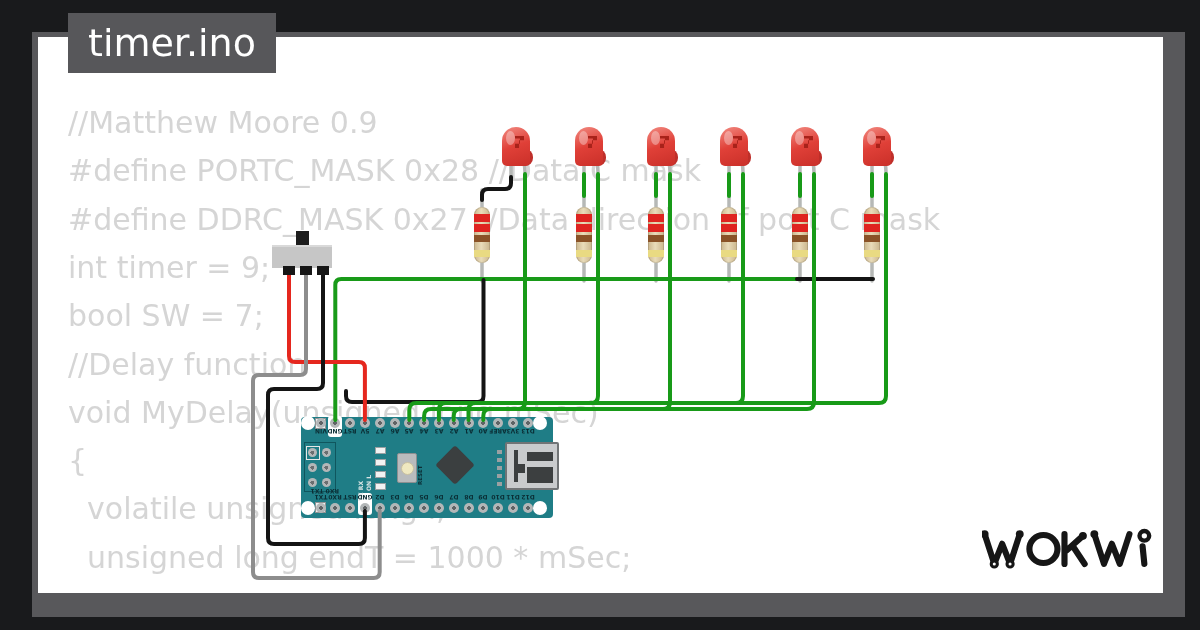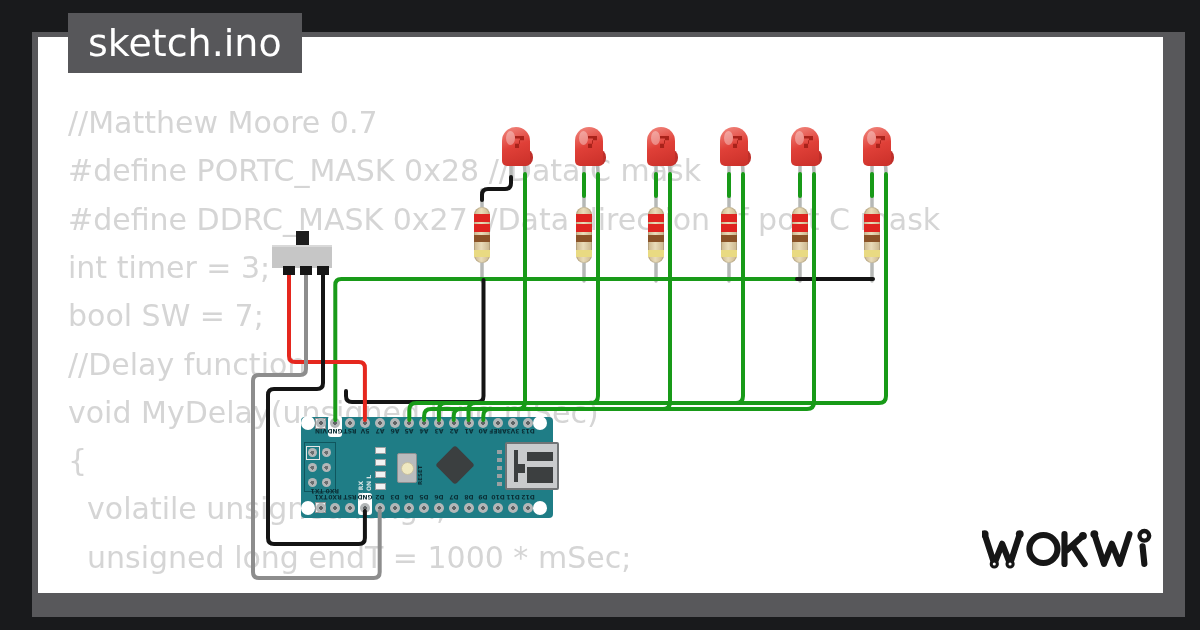--- a/index.html
+++ b/index.html
@@ -67,24 +67,24 @@
   .sr{position:absolute;width:1px;height:1px;overflow:hidden;clip:rect(0 0 0 0);}
 </style>
 </head>
 <body>
 
 <div class="page">
   <div class="frame"></div>
 
   <div class="canvas">
     <div id="code-layer">
-        <div class="code-line" style="top: 69px;">//Matthew Moore 0.7</div>
+        <div class="code-line" style="top: 69px;">//Matthew Moore 0.9</div>
         <div class="code-line" style="top: 117.3px;">#define PORTC_MASK 0x28 //Data C mask</div>
         <div class="code-line" style="top: 165.6px;">#define DDRC_MASK 0x27 //Data direction of port C mask</div>
-        <div class="code-line" style="top: 213.9px;">int timer = 3;</div>
+        <div class="code-line" style="top: 213.9px;">int timer = 9;</div>
         <div class="code-line" style="top: 262.2px;">bool SW = 7;</div>
         <div class="code-line" style="top: 310.5px;">//Delay function</div>
         <div class="code-line" style="top: 358.8px;">void MyDelay(unsigned long mSec)</div>
         <div class="code-line" style="top: 407.1px;">{</div>
         <div class="code-line" style="top: 455.4px;">  volatile unsigned long i;</div>
         <div class="code-line" style="top: 503.7px;">  unsigned long endT = 1000 * mSec;</div>
         <div class="code-line" style="top: 552px;">  for (i = 0; i &lt; endT; i++)</div>
       </div>
   </div>
 
@@ -348,15 +348,15 @@
         <circle cx="128" cy="16" r="4.5"></circle>
     </g>
     <g fill="#ffffff" stroke="#161616" stroke-width="3.5">
       <circle cx="14" cy="50" r="3.5"></circle>
         <circle cx="32" cy="50" r="3.5"></circle>
     </g>
   </svg>
   <span class="sr">WOKWI</span>
 
   <div class="tab">
-    <span>sketch.ino</span>
+    <span>timer.ino</span>
   </div>
 </div>
 
 </body></html>

